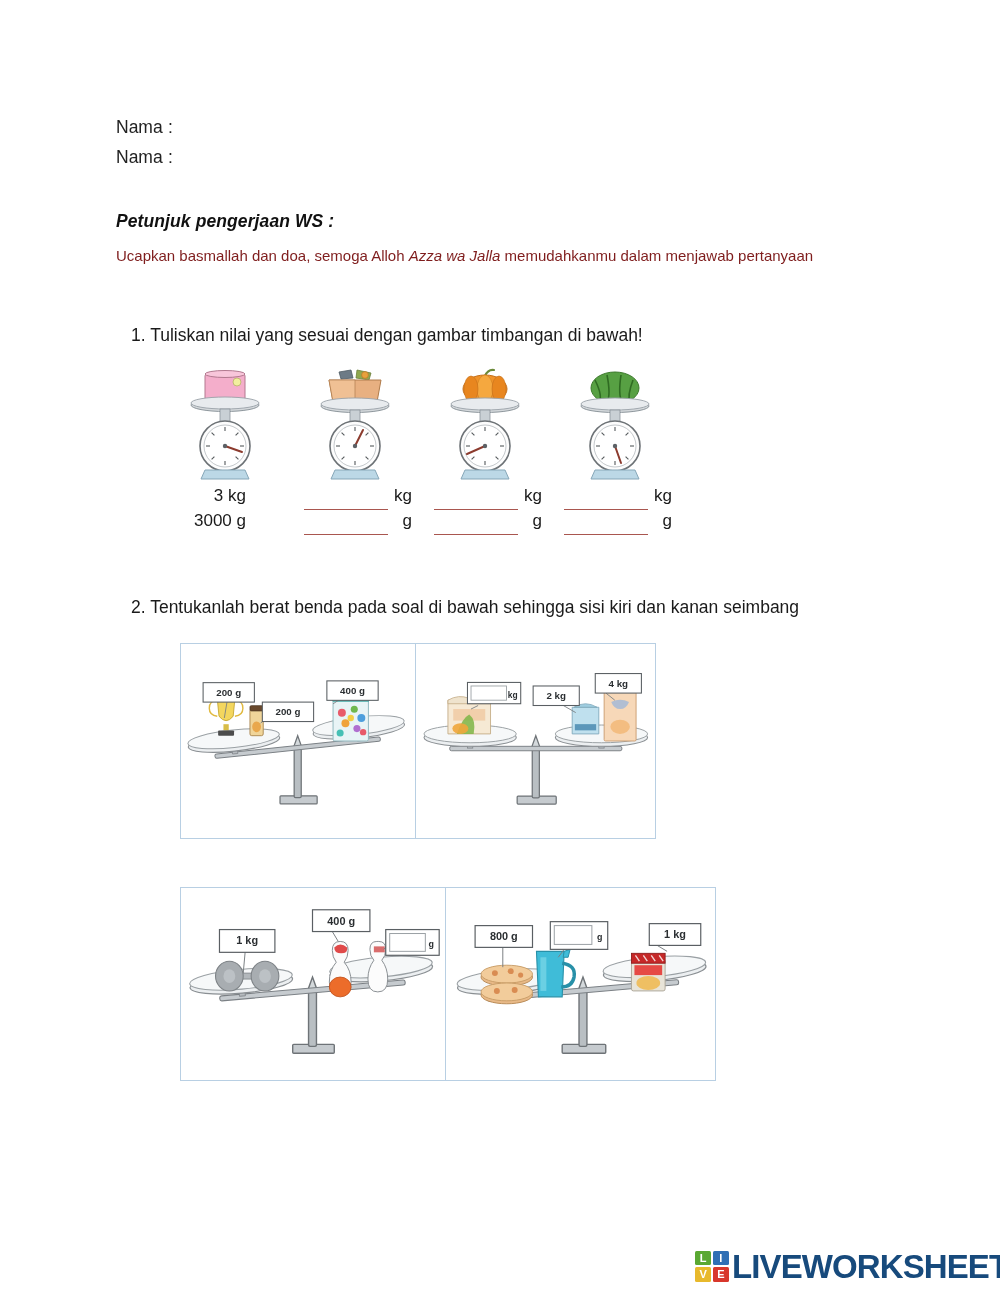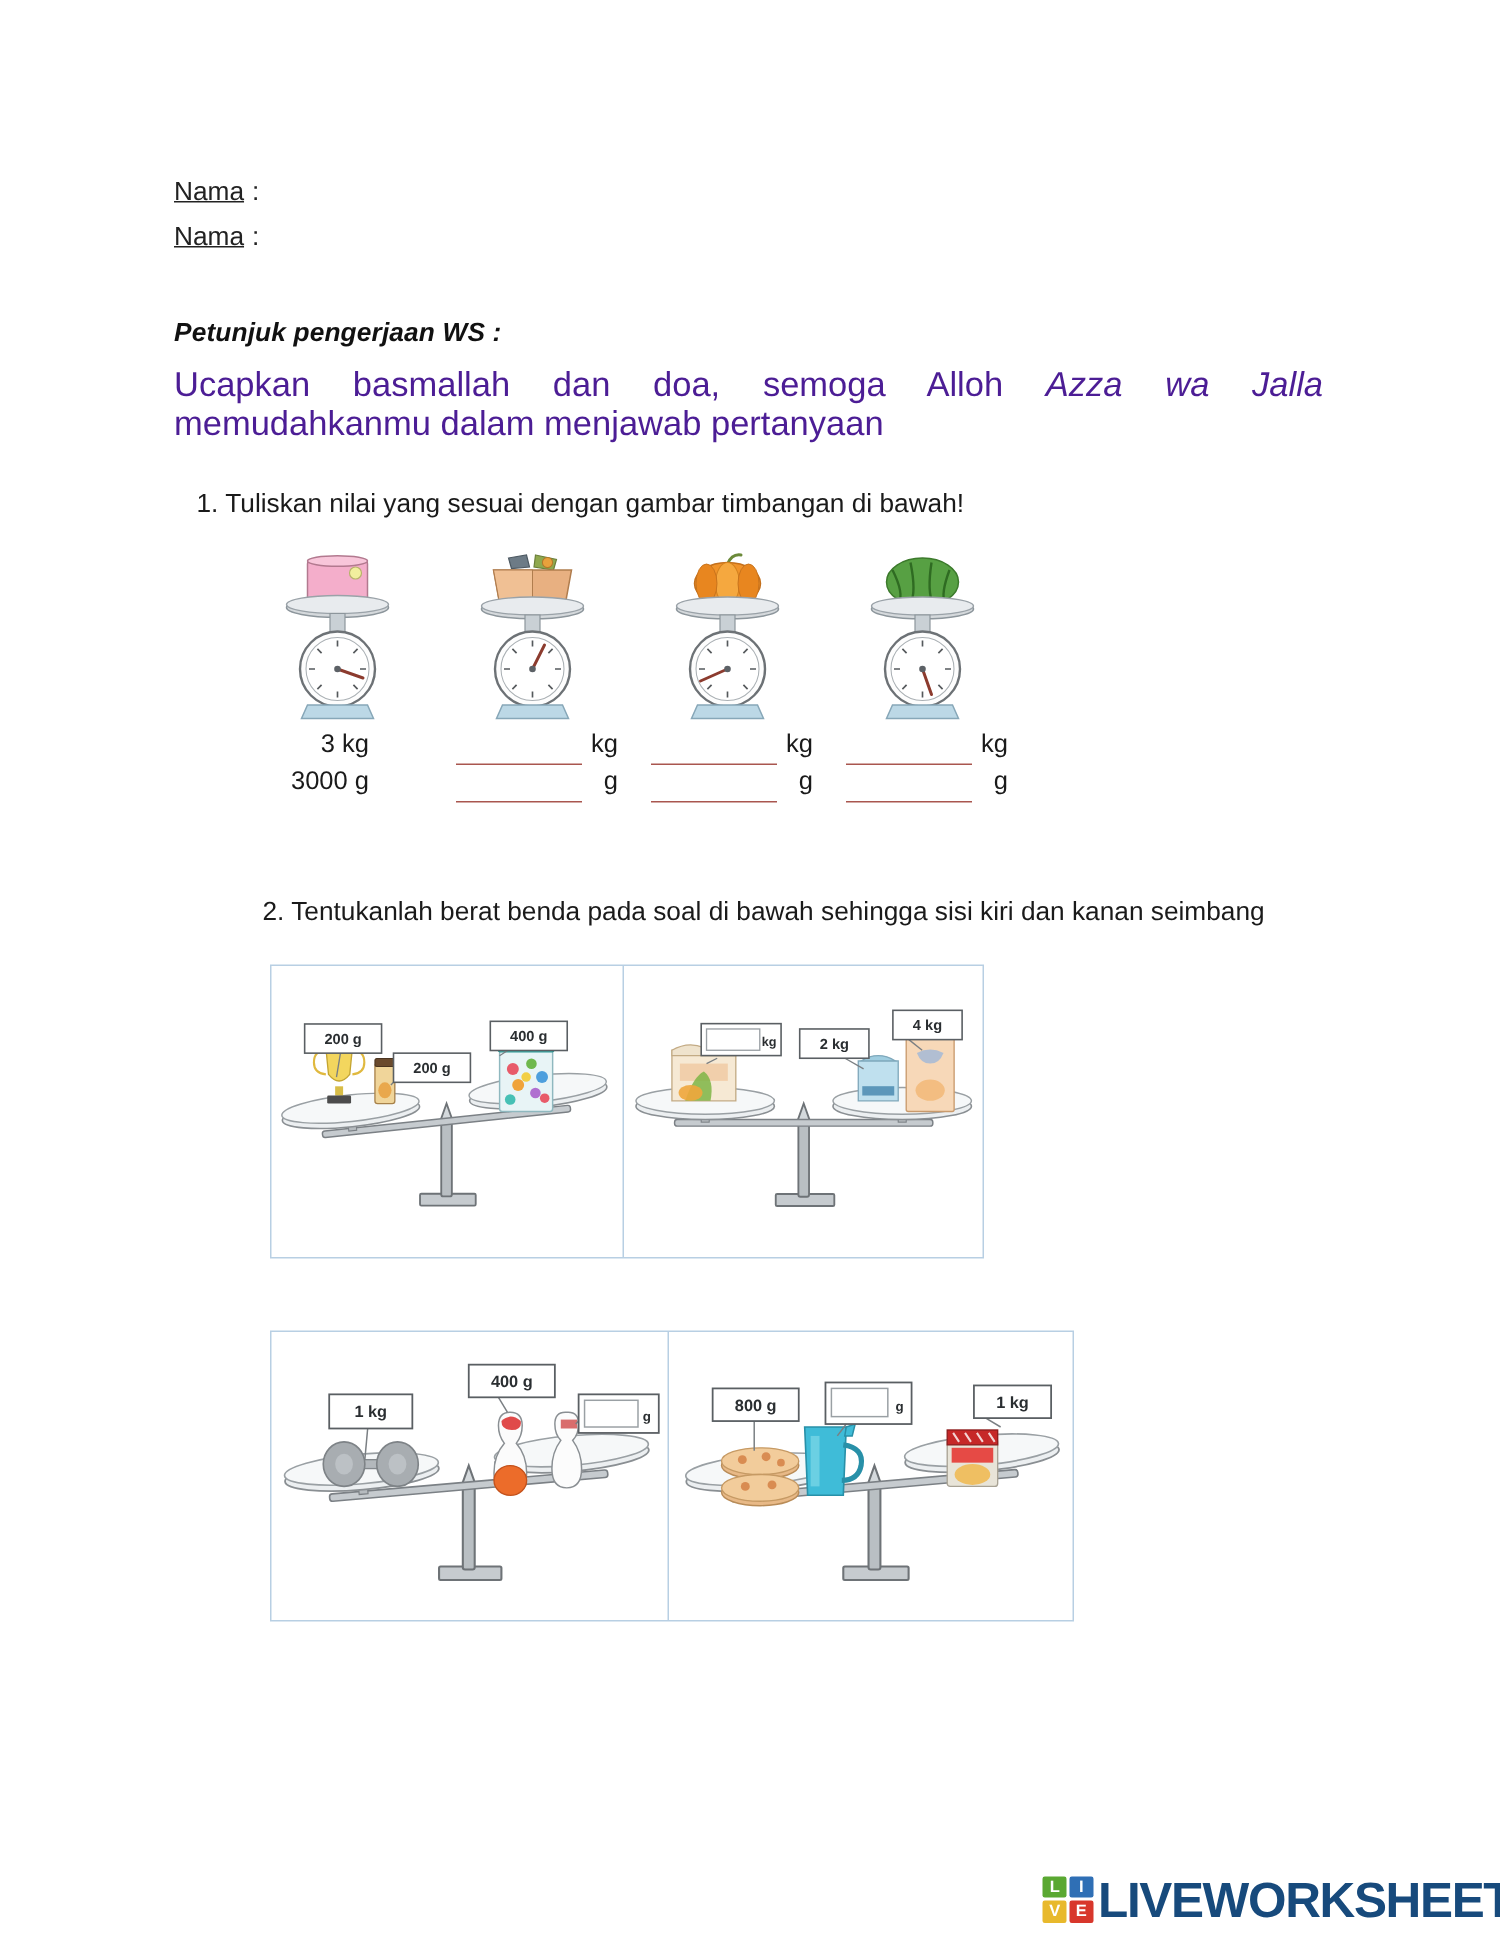--- a/index.html
+++ b/index.html
@@ -25,44 +25,44 @@
   
   .ident {
     position: absolute;
     left: 116px;
     top: 112px;
     font-size: 17.5px;
     line-height: 30px;
     color: #222;
   }
   .ident-row { display: flex; }
-  .ident-label { display: inline-block; width: 52px; text-decoration: underline; }
+  .ident-label { display: inline-block; width: 52px; }
   .ident-colon { display: inline-block; width: 14px; }
   .ident-value { display: inline-block; min-width: 180px; }
 
   
   .instr-title {
     position: absolute;
     left: 116px;
     top: 211px;
     font-size: 17.5px;
     font-weight: bold;
     color: #111;
     letter-spacing: .1px;
     font-style: italic;
   }
   .instr-body {
     position: absolute;
     left: 116px;
     top: 243px;
     width: 766px;
-    font-size: 23px;
+    font-size: 15px;
     line-height: 26px;
     text-align: justify;
-    color: #4c1d95;
+    color: #7f1d1d;
   }
   .instr-body .em { font-style: italic; }
 
   
   .q1-text {
     position: absolute;
     left: 131px;
     top: 325px;
     font-size: 17.5px;
     color: #1a1a1a;
@@ -138,21 +138,20 @@
     outline: none;
   }
 
   
   .q2-text {
     position: absolute;
     left: 131px;
     top: 597px;
     font-size: 17.5px;
     color: #1a1a1a;
-    margin-left: 44px;
   }
 
   .panel-group {
     position: absolute;
     border: 1.5px solid #b8cfe3;
     background: #fff;
     box-sizing: border-box;
     display: flex;
   }
   .panel-group.row1 { left: 180px; top: 643px; width: 476px; height: 196px; }

